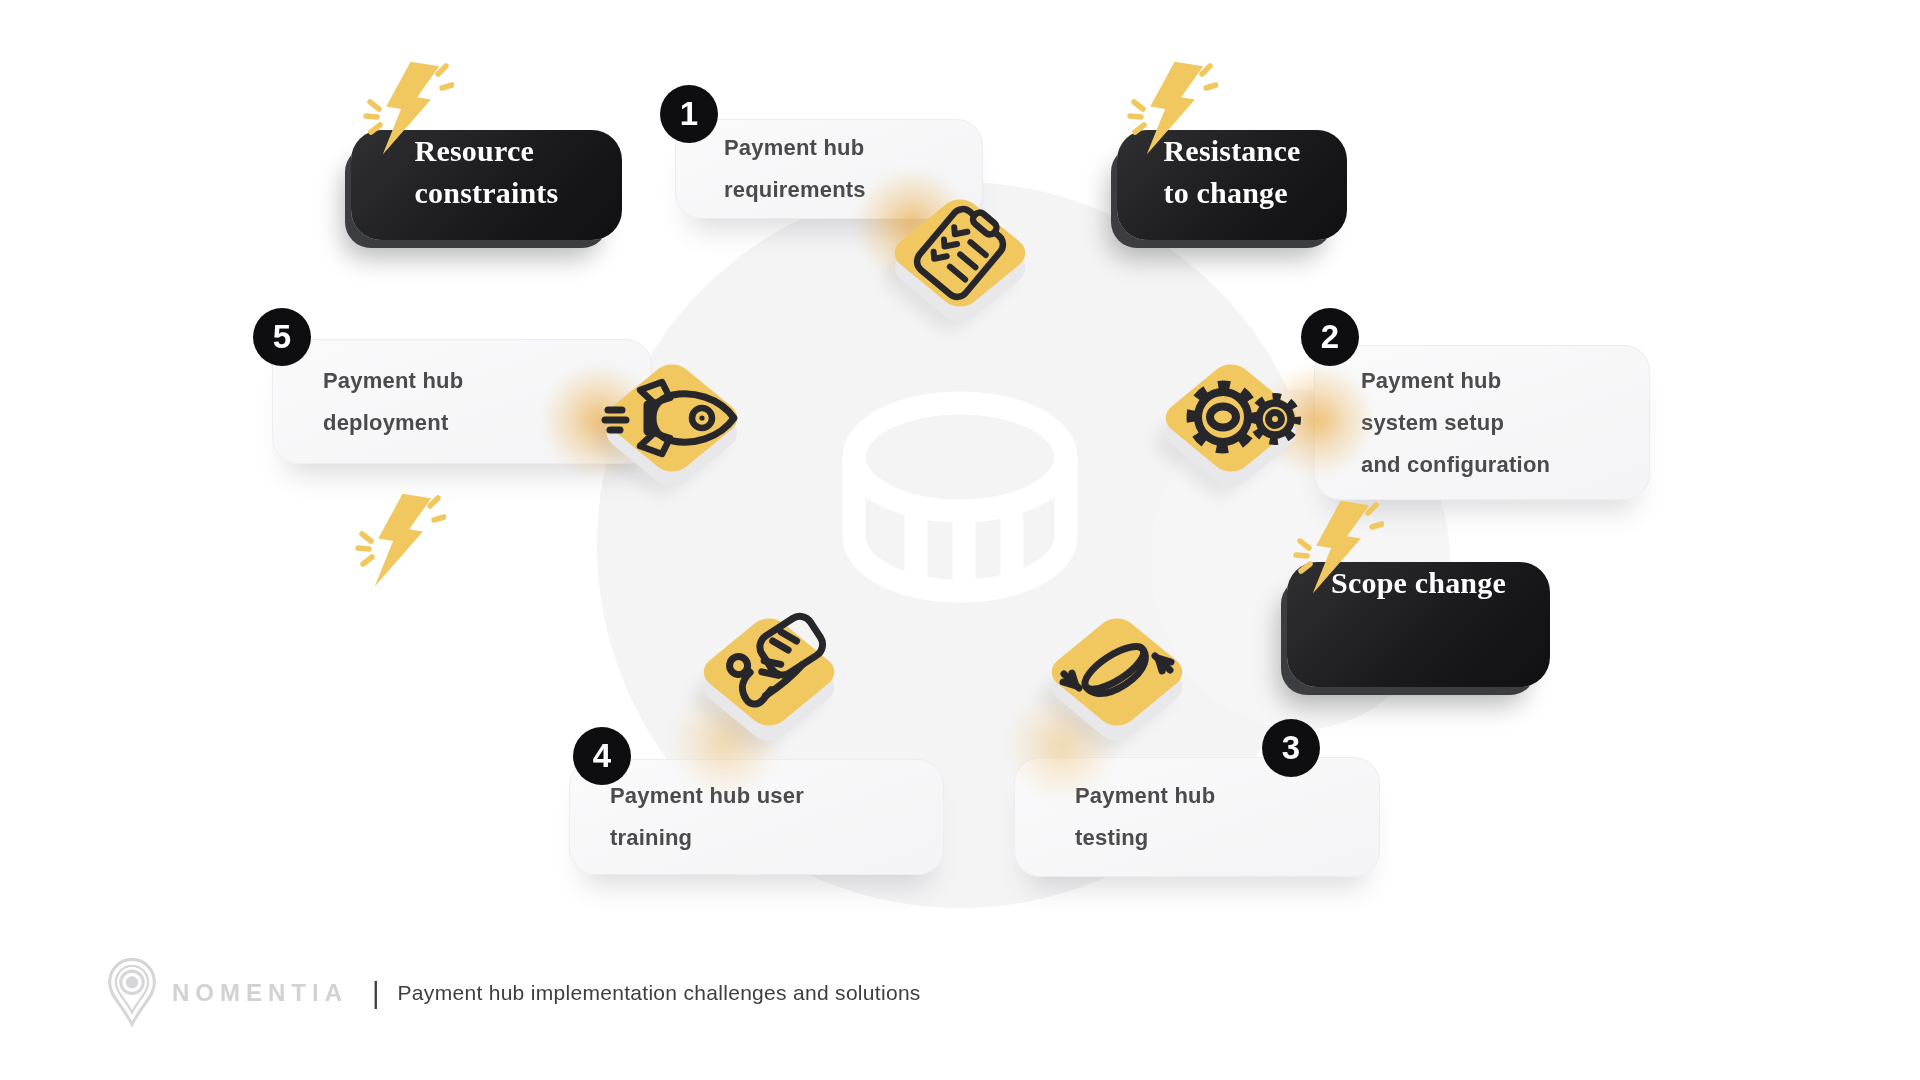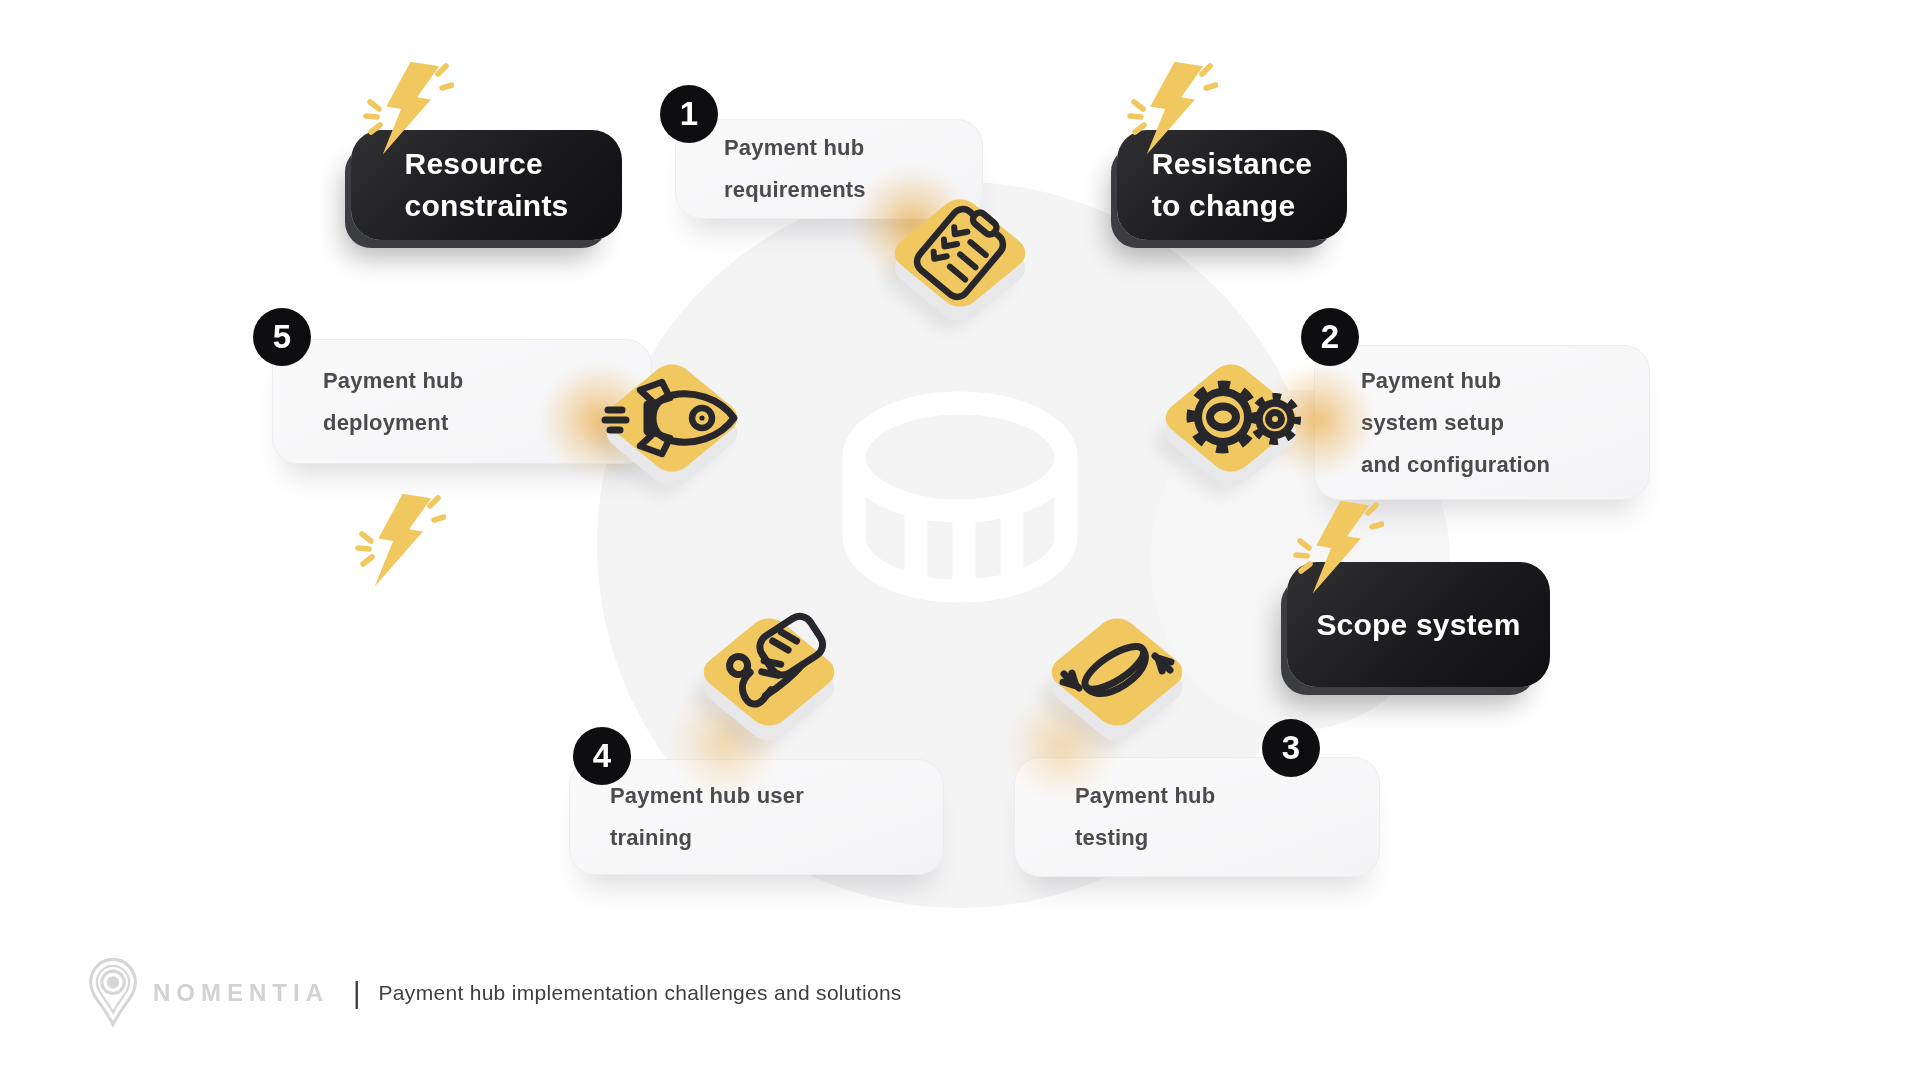--- a/index.html
+++ b/index.html
@@ -39,35 +39,35 @@
   
   .diamond{position:absolute;width:152px;height:126px;z-index:20;}
   .d-extrude,.d-face{position:absolute;left:24px;top:11px;width:104px;height:104px;border-radius:20px;}
   .d-extrude{transform:translateY(15px) scaleY(.82) rotate(45deg);background:#e8e8ea;
     box-shadow:0 16px 18px rgba(0,0,0,.07);}
   .d-face{transform:scaleY(.82) rotate(45deg);background:#f0c85f;}
   .diamond svg{position:absolute;left:0;top:0;}
   #dia-1{left:884px;top:190px;} #dia-2{left:1155px;top:355px;} #dia-5{left:596px;top:355px;}
   #dia-4{left:693px;top:609px;} #dia-3{left:1041px;top:609px;}
   
-  .badge{position:absolute;display:flex;align-items:center;justify-content:center;border-radius:30px;
+  .badge{position:absolute;display:flex;align-items:flex-start;justify-content:center;border-radius:30px;
     background:linear-gradient(135deg,#303033,#19191b 60%,#101012);
     box-shadow:-10px 12px 0 -4px #3c3d40, -16px 26px 26px -8px rgba(0,0,0,.28);
-    z-index:30;}
+    z-index:30;font-family:Liberation Serif, serif;}
   .badge span{white-space:pre-line;color:#ffffff;font-weight:700;font-size:30px;line-height:42px;
     text-align:left;letter-spacing:.2px;}
   #badge-resource{left:351px;top:130px;width:271px;height:110px;}
   #badge-resistance{left:1117px;top:130px;width:230px;height:110px;}
   #badge-customization{left:348px;top:555px;width:272px;height:120px;}
   #badge-scope{left:1287px;top:562px;width:263px;height:125px;}
   .bolt{position:absolute;z-index:35;}
   #bolt-resource{left:362px;top:58px;} #bolt-resistance{left:1126px;top:58px;}
   #bolt-customization{left:354px;top:490px;} #bolt-scope{left:1292px;top:497px;}
   
-  #footer{position:absolute;left:85px;top:955px;display:flex;align-items:center;z-index:50;}
+  #footer{position:absolute;left:104px;top:955px;display:flex;align-items:center;z-index:50;}
   #footer .brand{margin-left:12px;font-size:24px;font-weight:700;letter-spacing:6px;color:#d2d2d4;}
   #footer .sep{margin:0 18px 0 24px;font-size:29px;font-weight:400;color:#3e3e40;}
   #footer .ftitle{font-size:21px;font-weight:500;color:#3e3e40;letter-spacing:.3px;}
   
   .ink{stroke:#27272b;fill:none;stroke-linecap:round;stroke-linejoin:round;}
 </style>
 </head>
 <body>
 
 <div id="stage">
@@ -223,21 +223,21 @@
 
   <div class="badge" id="badge-resource">
     <span>Resource
 constraints</span>
     </div>
   <div class="badge" id="badge-resistance">
     <span>Resistance
 to change</span>
     </div>
   <div class="badge" id="badge-scope">
-    <span>Scope system</span>
+    <span>Scope change</span>
     </div>
 
   <svg class="bolt" id="bolt-resource" width="92" height="106" viewBox="0 0 92 106">
     <path d="M41 4 L70 4 L53 38 L67 38 L28 100 L39 52 L24 52 Z" fill="#f0c85f" transform="rotate(9 46 52)"></path>
     <g stroke="#f0c85f" stroke-width="5.5" stroke-linecap="round" fill="none">
       <path d="M8 44 L17 51"></path>
         <path d="M4 58 L15 59"></path>
         <path d="M9 74 L18 67"></path>
       <path d="M76 16 L84 8"></path>
         <path d="M80 30 L90 27"></path>

